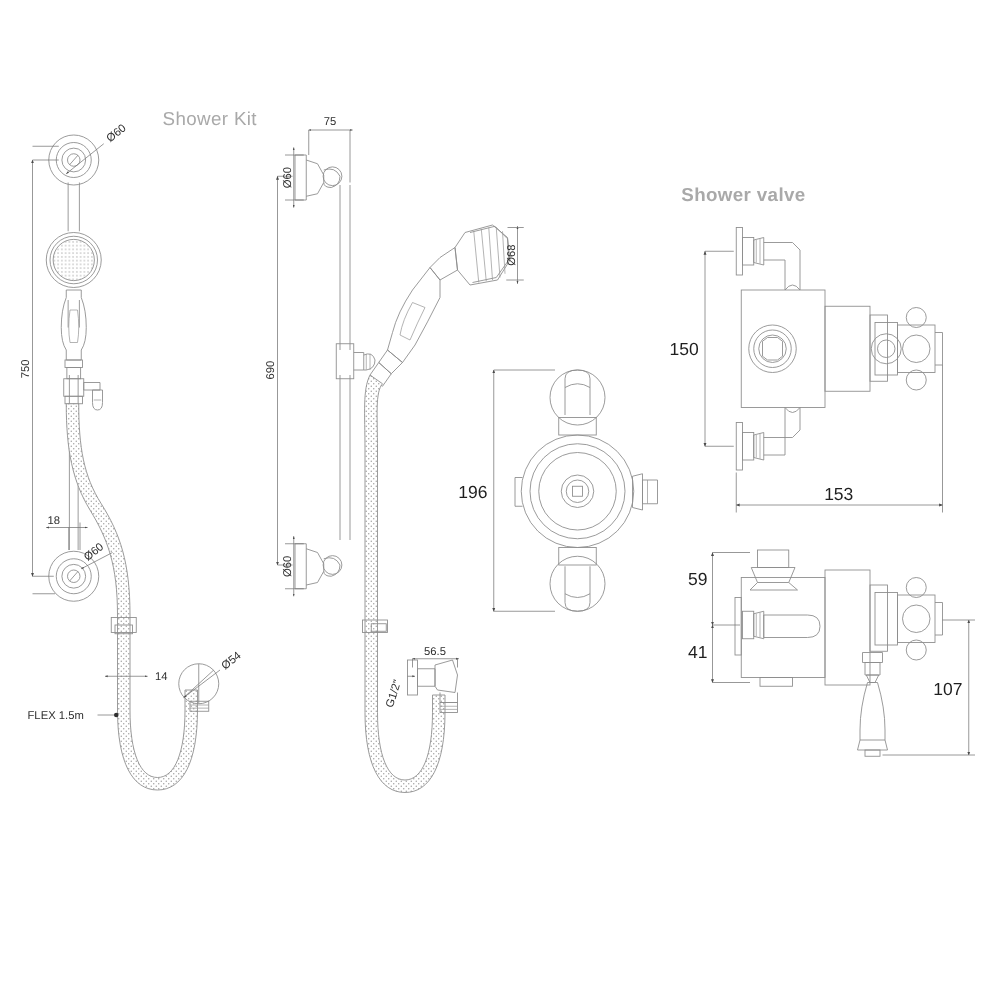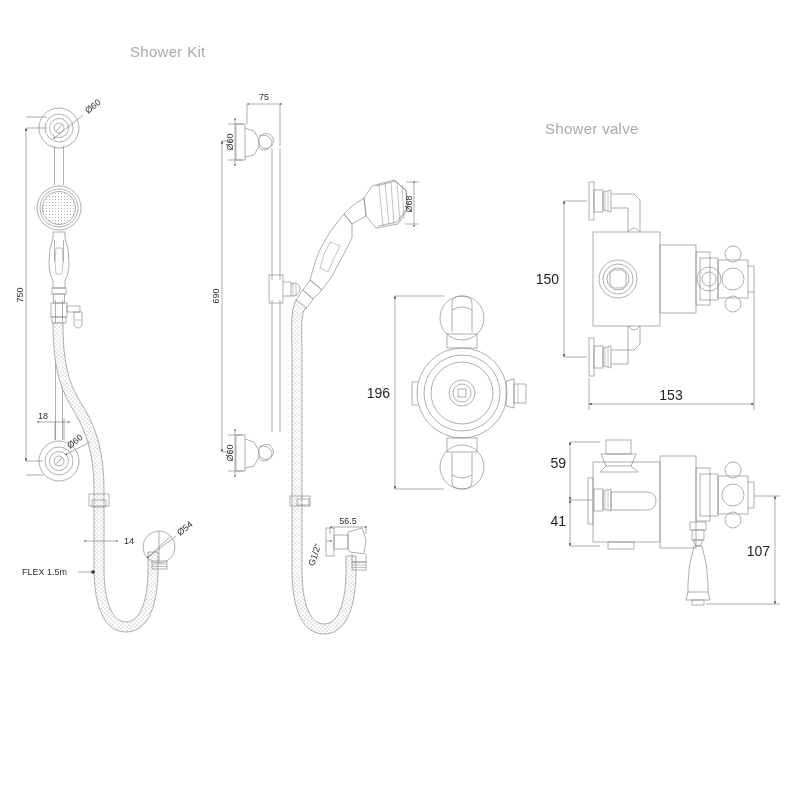--- a/index.html
+++ b/index.html
@@ -22,23 +22,24 @@
     top: 0;
     left: 0;
   }
   .title {
     position: absolute;
     font-family: "Liberation Sans", sans-serif;
     font-size: 15px;
     color: #a9a9a9;
     letter-spacing: 0.3px;
     white-space: nowrap;
+    margin-top: 44px;
   }
   #title-shower-kit { left: 130px; top: 43px; }
-  #title-shower-valve { left: 545px; top: 120px; }
+  #title-shower-valve { left: 545px; top: 104px; font-weight: bold; }
 
   
   .part      { fill: none; stroke: #8d8d8d; stroke-width: 0.7; }
   .part-l    { fill: none; stroke: #9b9b9b; stroke-width: 0.6; }
   .dim       { fill: none; stroke: #767676; stroke-width: 0.6; }
   .dimtxt    { font-family: "Liberation Sans", sans-serif; fill: #2f2f2f; font-size: 9px; }
   .dimtxt-lg { font-family: "Liberation Sans", sans-serif; fill: #1f1f1f; font-size: 14px; }
   .hosefill  { fill: url(#braid); stroke: #8d8d8d; stroke-width: 0.7; }
   .mesh      { fill: url(#mesh); stroke: #8d8d8d; stroke-width: 0.7; }
   .arrowdot  { fill: #2f2f2f; }

